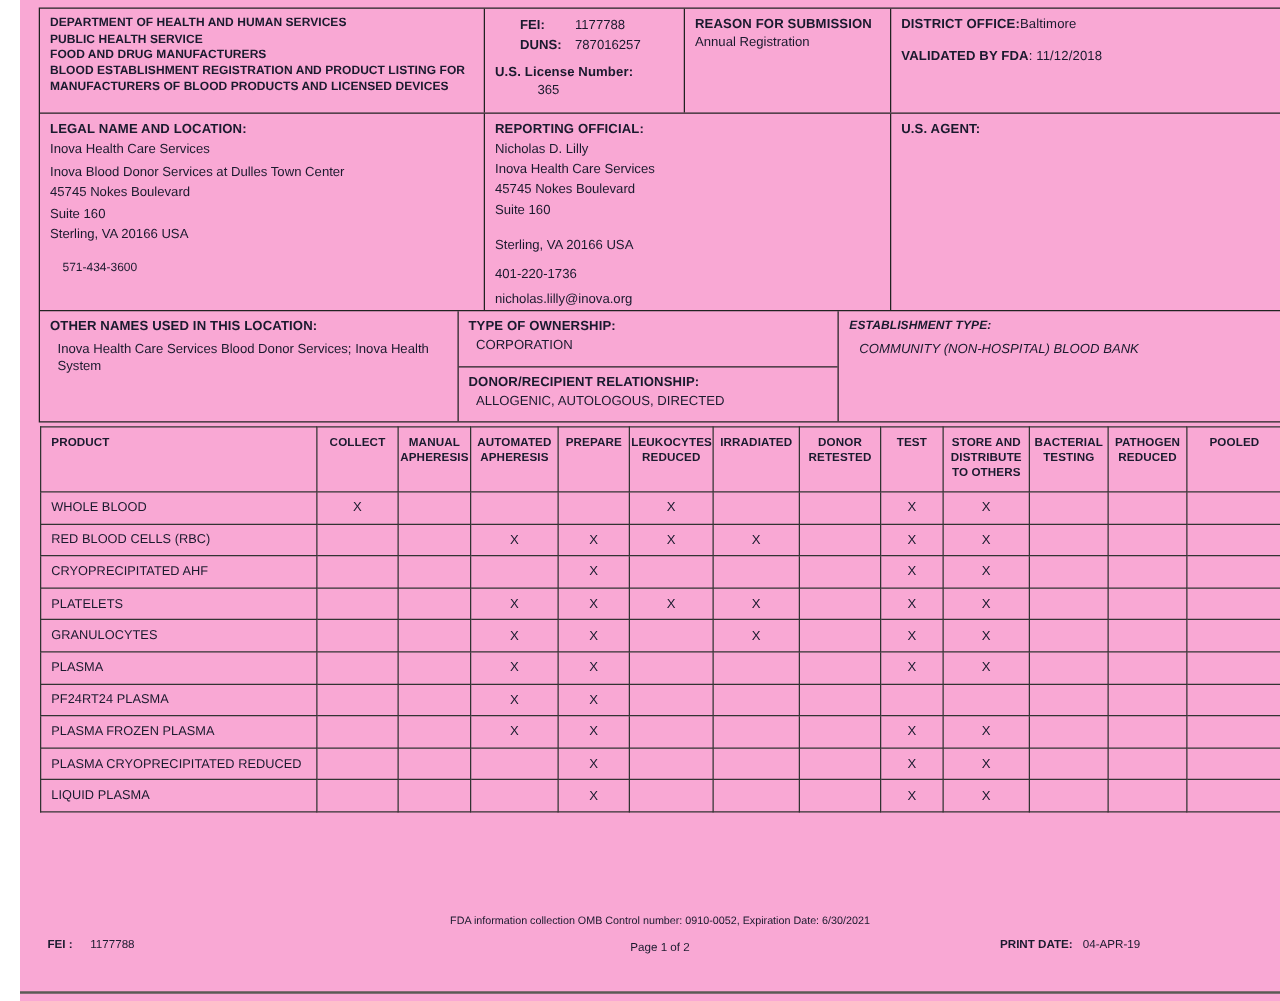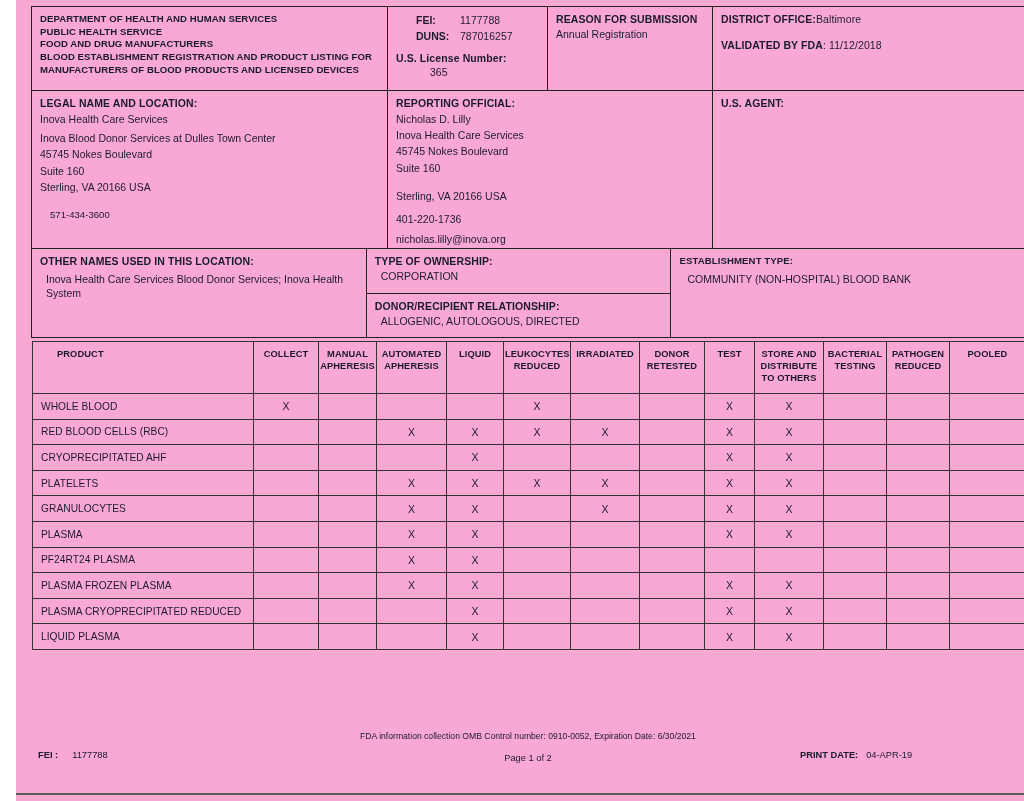--- a/index.html
+++ b/index.html
@@ -53,21 +53,21 @@
   .c-fei    { width: 160px; }
   .c-reason { width: 165px; }
   .c-dist   { width: 311px; }
 
   .c-legal  { width: 355px; }
   .c-report { width: 325px; }
   .c-agent  { width: 311px; }
 
   .c-other  { width: 355px; }
   .c-ownwrap{ width: 325px; padding: 0; }
-  .c-est    { width: 376px; }
+  .c-est    { width: 376px; font-style: italic; }
 
   .subcell { box-sizing: border-box; padding: 6px 8px 4px 8px; }
   .subcell.bot { border-top: 1.5px solid #222; }
 
   .lbl {
     font-weight: bold;
     font-size: 10.5px;
     letter-spacing: 0.1px;
     line-height: 1.32;
     white-space: nowrap;
@@ -116,21 +116,21 @@
     vertical-align: top;
     padding-top: 7px;
     font-size: 9.3px;
     font-weight: bold;
     text-align: center;
     line-height: 1.28;
     letter-spacing: 0.1px;
   }
   .prodtable thead th.prodhead {
     text-align: left;
-    padding-left: 24px;
+    padding-left: 8px;
   }
   .prodtable tbody td {
     height: 25.6px;
     font-size: 10.2px;
     text-align: center;
     vertical-align: middle;
   }
   .prodtable tbody td.pname {
     text-align: left;
     padding-left: 8px;
@@ -309,21 +309,21 @@
         </th>
         <th>
           <span>MANUAL</span><br>
           <span>APHERESIS</span>
         </th>
         <th>
           <span>AUTOMATED</span><br>
           <span>APHERESIS</span>
         </th>
         <th>
-          <span>LIQUID</span>
+          <span>PREPARE</span>
         </th>
         <th>
           <span>LEUKOCYTES</span><br>
           <span>REDUCED</span>
         </th>
         <th>
           <span>IRRADIATED</span>
         </th>
         <th>
           <span>DONOR</span><br>

